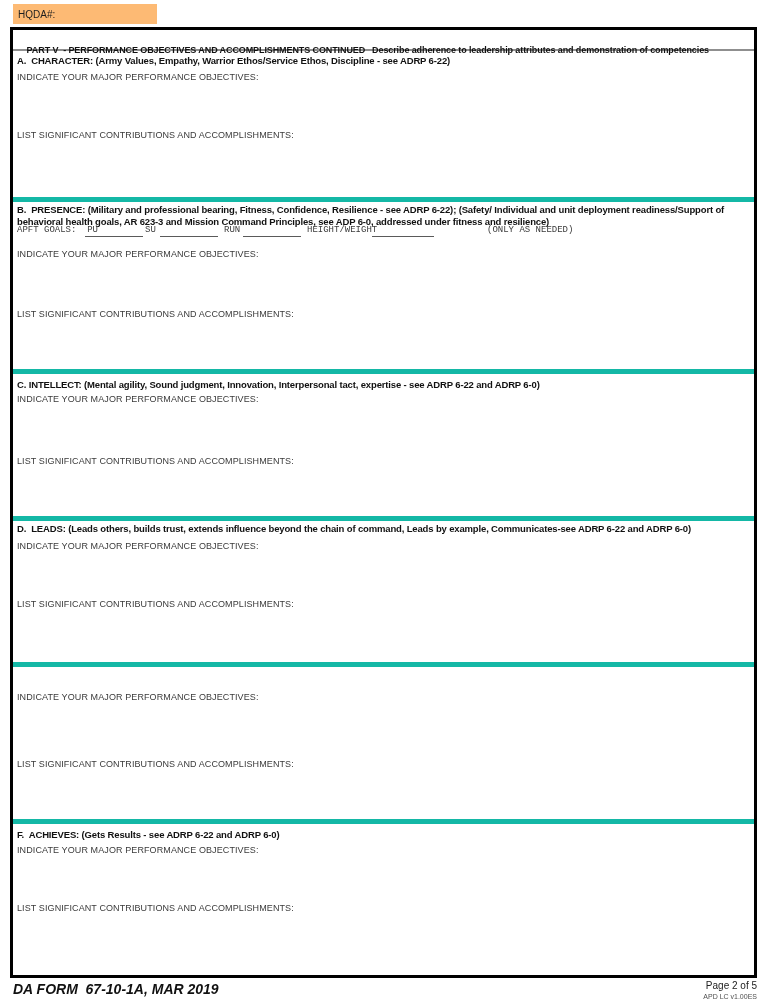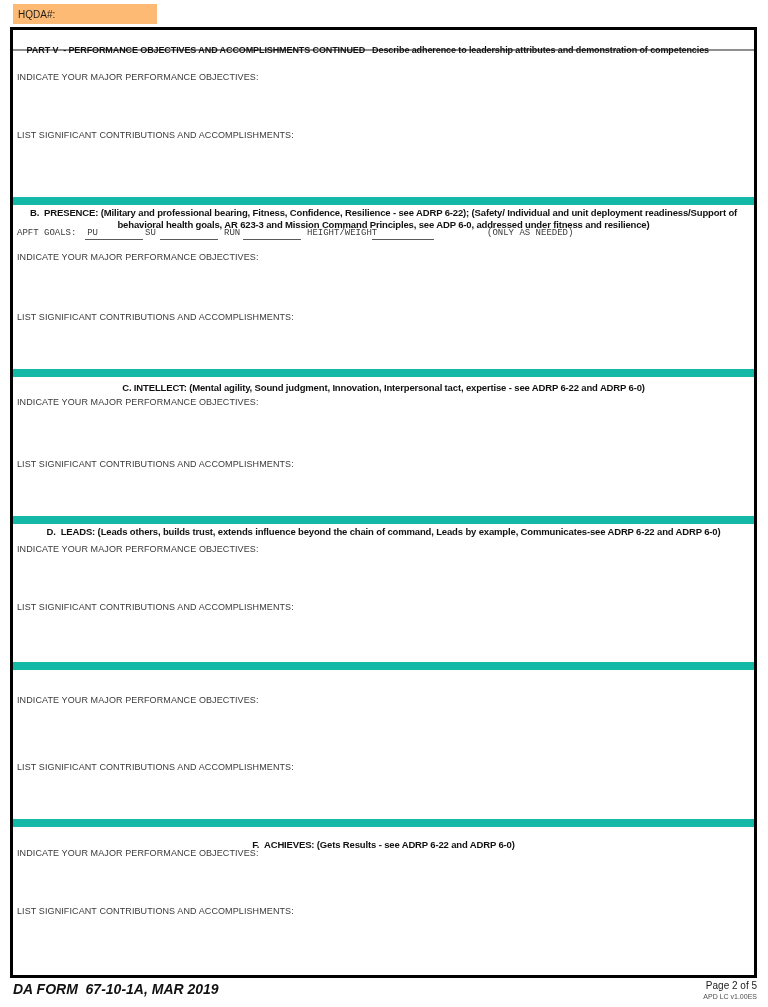--- a/index.html
+++ b/index.html
@@ -10,21 +10,21 @@
   
   .hqda-box { position:absolute; left:13px; top:4px; width:144px; height:20px;
     background:#fdba74; display:flex; align-items:center; padding-left:5px;
     font-size:10px; color:#1f1f1f; }
 
   
   .form-box { position:absolute; left:10px; top:27px; width:747px; height:951px;
     border:3px solid #000; }
 
   .sec { position:absolute; left:0; width:741px; }
-  .sec-bordered { border-top:8px solid #14b8a6;text-align:center; }
+  .sec-bordered { border-top:5px solid #14b8a6; }
 
   .part-header { top:0; height:21px; border-bottom:2px solid #8f8f8f;
     padding:5px 3px 0 4px; font-size:9px; font-weight:bold; white-space:pre;
     letter-spacing:-0.1px; color:#111; }
   .part-header .desc { margin-left:7px;margin-top:7px; }
 
   .sec-title { font-weight:bold; font-size:9.5px; line-height:11.5px;
     letter-spacing:-0.15px; padding:0 4px; white-space:pre-wrap; color:#111; }
   .lbl { position:absolute; left:4px; font-size:9px; letter-spacing:0.1px;
     color:#3a3a3a; white-space:pre; }
@@ -34,21 +34,21 @@
   .sC { top:339px; height:169px; }
   .sD { top:486px; height:146px; }
   .sE { top:632px; height:157px; }
   .sF { top:789px; height:156px; }
 
   .sA .sec-title { padding-top:4px; }
   .sB .sec-title { padding-top:2px; }
   .sC .sec-title { padding-top:5px; }
   .sD .sec-title { padding-top:2px; }
   .sE .sec-title { padding-top:8px; }
-  .sF .sec-title { padding-top:12px; }
+  .sF .sec-title { padding-top:5px; }
 
   .sA .obj { top:21px; }  .sA .list { top:79px; }
   .sB .obj { top:47px; }  .sB .list { top:107px; }
   .sC .obj { top:20px; }  .sC .list { top:82px; }
   .sD .obj { top:20px; }  .sD .list { top:78px; }
   .sE .obj { top:25px; }  .sE .list { top:92px; }
   .sF .obj { top:21px; }  .sF .list { top:79px; }
 
   .fill { position:absolute; left:2px; width:736px; background:transparent; }
   .sA .obj-in { top:33px; height:44px; }  .sA .acc-in { top:92px;  height:52px; }
@@ -90,20 +90,21 @@
   <span></span>
 </div>
 
 <div class="form-box">
 
   <div class="sec part-header">
     <span>PART V  - PERFORMANCE OBJECTIVES AND ACCOMPLISHMENTS CONTINUED</span><span class="desc">Describe adherence to leadership attributes and demonstration of competencies</span>
   </div>
 
   <div class="sec sA">
+    <div class="sec-title">A.  CHARACTER: (Army Values, Empathy, Warrior Ethos/Service Ethos, Discipline - see ADRP 6-22)</div>
     <div class="lbl obj">INDICATE YOUR MAJOR PERFORMANCE OBJECTIVES:</div>
     <div class="fill obj-in"></div>
     <div class="lbl list">LIST SIGNIFICANT CONTRIBUTIONS AND ACCOMPLISHMENTS:</div>
     <div class="fill acc-in"></div>
   </div>
 
   <div class="sec sB sec-bordered">
     <div class="sec-title">B.  PRESENCE: (Military and professional bearing, Fitness, Confidence, Resilience - see ADRP 6-22); (Safety/ Individual and unit deployment readiness/Support of behavioral health goals, AR 623-3 and Mission Command Principles, see ADP 6-0, addressed under fitness and resilience)</div>
     <div class="apft-row">
       <span class="apft-goals-lbl">APFT GOALS:  PU</span>

